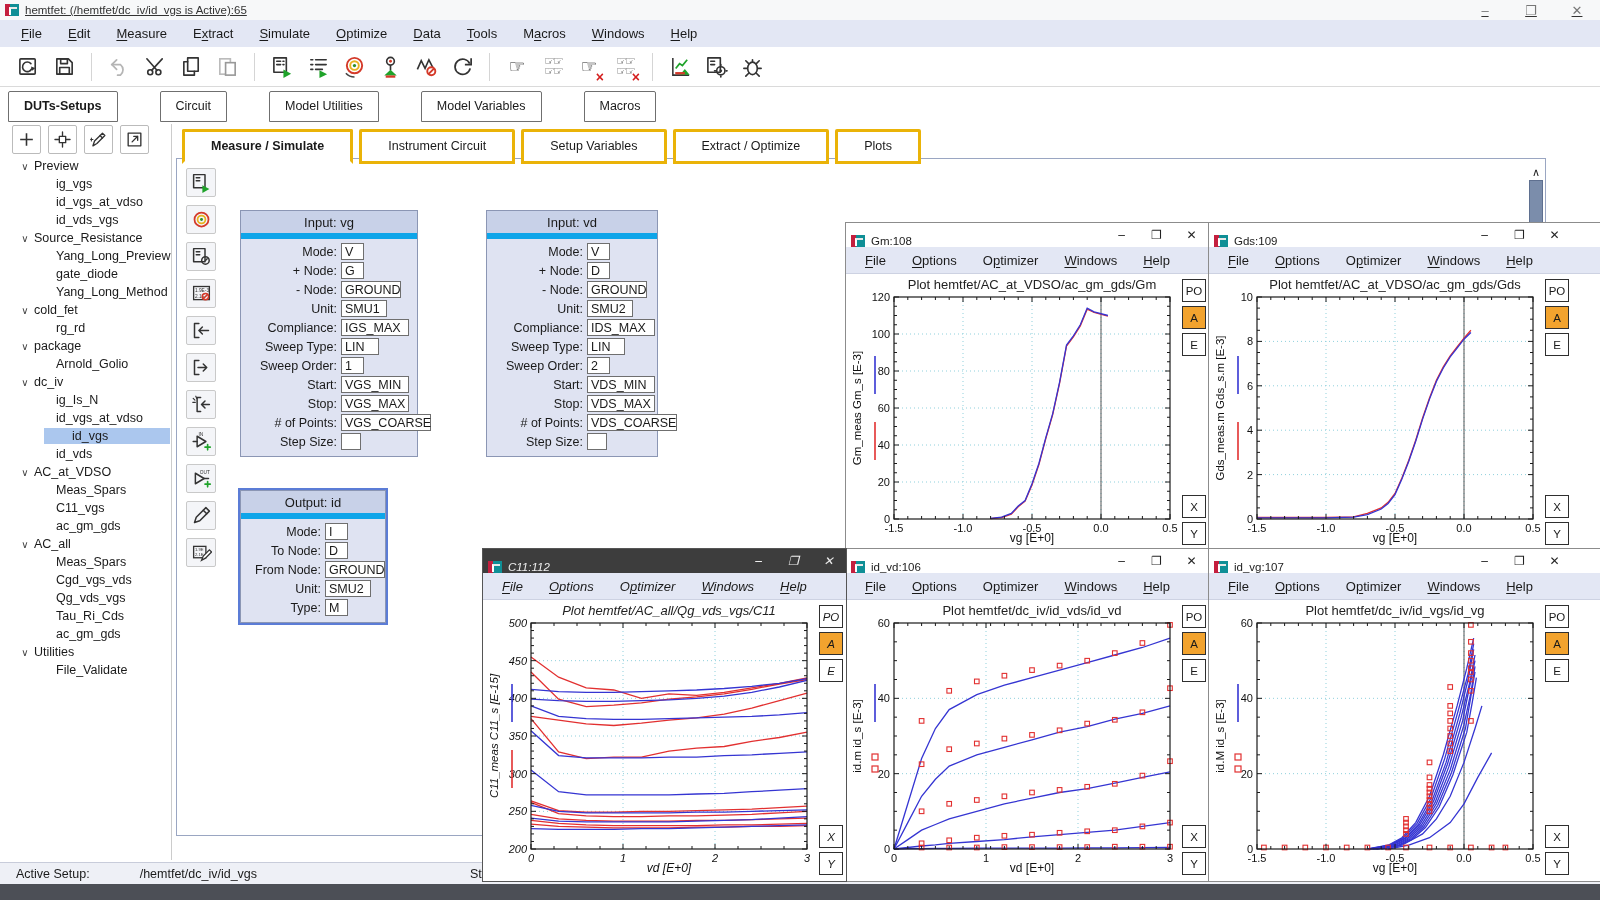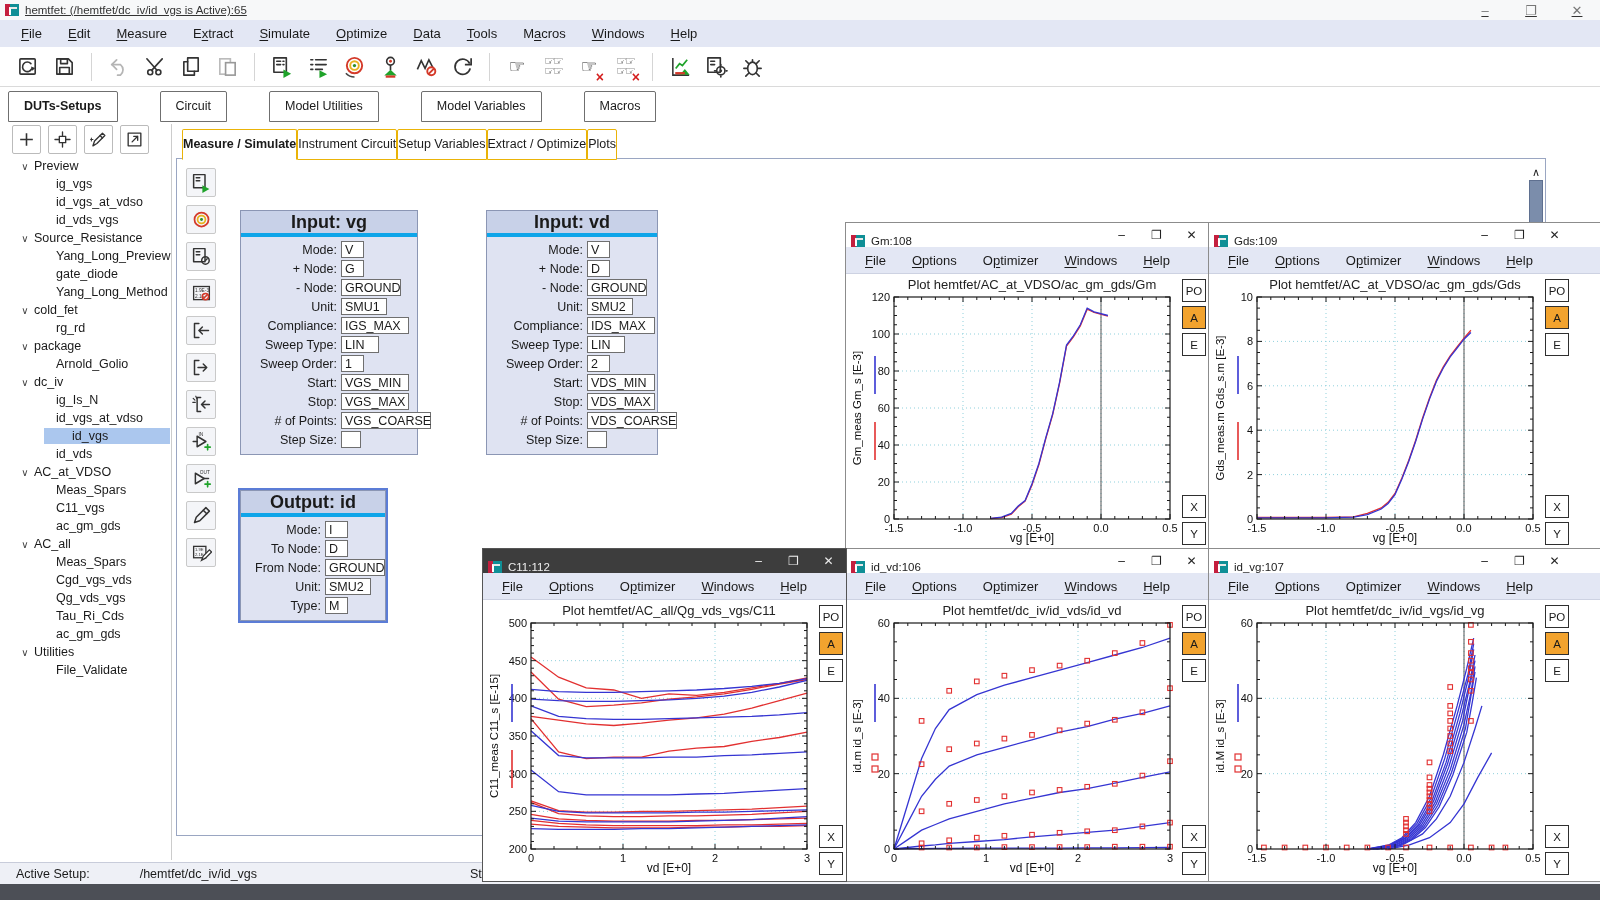--- a/index.html
+++ b/index.html
@@ -26,21 +26,21 @@
   .tsep{width:1px;height:28px;background:#d5d5d5;margin:0 9px;}
   .hglyph{font-size:19px;line-height:1;color:#222;}
   .hglyph.h2{font-size:12px;letter-spacing:-2px;line-height:.8;display:inline-block;width:24px;text-align:center;}
   .redx{position:absolute;right:1px;bottom:-1px;color:#d41f1f;font-weight:bold;font-size:14px;line-height:1;}
   
   .tabs{position:absolute;left:8px;top:91px;display:flex;font-size:12.5px;z-index:2;gap:40px;}
   .tab{border:1px solid #6f6f6f;background:#fff;padding:7px 15px 8px;margin-right:2px;
     border-radius:2px 2px 0 0;white-space:nowrap;}
   .tab.active{font-weight:bold;}
   .subtabs{position:absolute;left:182px;top:129px;display:flex;font-size:12.5px;z-index:3;}
-  .subtab{border:1px solid #eab308;background:#fff;padding:7px 0 8px;margin-right:0;
+  .subtab{border:3px solid #eab308;background:#fff;padding:7px 26px 8px;margin-right:6px;
     border-radius:2px 2px 0 0;white-space:nowrap;}
   .subtab.active{font-weight:bold;border-bottom-color:#fff;}
   
   .minibar{position:absolute;left:12px;top:125px;display:flex;gap:7px;}
   .minibtn{width:27px;height:27px;border:1px solid #bbb;border-radius:2px;display:flex;
     align-items:center;justify-content:center;background:#fff;}
   .minibtn svg{width:19px;height:19px;}
   .divider{position:absolute;left:171px;top:124px;width:1px;height:736px;background:#ccc;}
   .tree{position:absolute;left:0;top:157px;width:170px;font-size:12.5px;}
   .trow{height:18px;display:flex;align-items:center;white-space:nowrap;}
@@ -54,22 +54,22 @@
   .vtools{position:absolute;left:186px;top:168px;display:flex;flex-direction:column;gap:8px;}
   .vbtn{width:28px;height:27px;border:1px solid #c9c9c9;border-radius:2px;background:#f4f5f8;
     display:flex;align-items:center;justify-content:center;}
   .vbtn svg{width:21px;height:21px;}
   .vscroll{position:absolute;left:1529px;top:166px;width:14px;}
   .varrow{font-size:11px;color:#222;text-align:center;}
   .vthumb{margin:1px auto 0;width:12px;height:52px;background:#7b8dab;border:1px solid #5f7090;}
   
   .form{position:absolute;border:1px solid #8b96b4;background:#dfe3f2;font-size:12.5px;box-sizing:border-box;}
   .form.outsel{outline:2px solid #5b7cd6;}
-  .fhead{height:22px;background:#c8d1e8;border-bottom:4px solid #0ea5e9;display:flex;
-    align-items:center;justify-content:center;font-size:18px;font-weight:bold;}
+  .fhead{height:22px;background:#c8d1e8;border-bottom:6px solid #0ea5e9;display:flex;
+    align-items:center;justify-content:center;font-size:13px;}
   .fbody{padding:3px 0 5px;}
   .frow{display:flex;align-items:center;height:19px;}
   .flabel{text-align:right;padding-right:4px;flex:0 0 auto;}
   .fval{background:#fff;border:1px solid #6f6f6f;height:15px;font-size:12.5px;display:flex;
     align-items:center;padding:0 3px;white-space:nowrap;}
   
   .statusbar{position:absolute;left:0;top:862px;width:100%;height:22px;background:#eef0f6;
     border-top:1px solid #c8ccda;font-size:12.5px;display:flex;align-items:center;}
   .stlabel{margin-left:16px;}
   .stvalue{margin-left:50px;}
@@ -890,21 +890,21 @@
      <div class="sidecol">
           <div class="sbtn">PO</div>
           <div class="sbtn orange">A</div>
           <div class="sbtn">E</div>
         </div>
      <div class="cornercol" style="bottom:6px">
           <div class="sbtn">X</div>
           <div class="sbtn">Y</div>
         </div>
       </div>
-      <div class="pwin active" style="left: 482px; top: 548px; width: 363px; height: 332px;">
+      <div class="pwin active" style="left: 482px; top: 548px; width: 363px; height: 332px; font-style: italic;">
         <div class="ptitle">
        <span class="appicon"></span>
        <span>C11:112</span>
        <span class="pctrl">
          <span class="pcb">–</span>
          <span class="pcb">❐</span>
          <span class="pcb">✕</span>
        </span>
      </div>
      <div class="pmenu">

